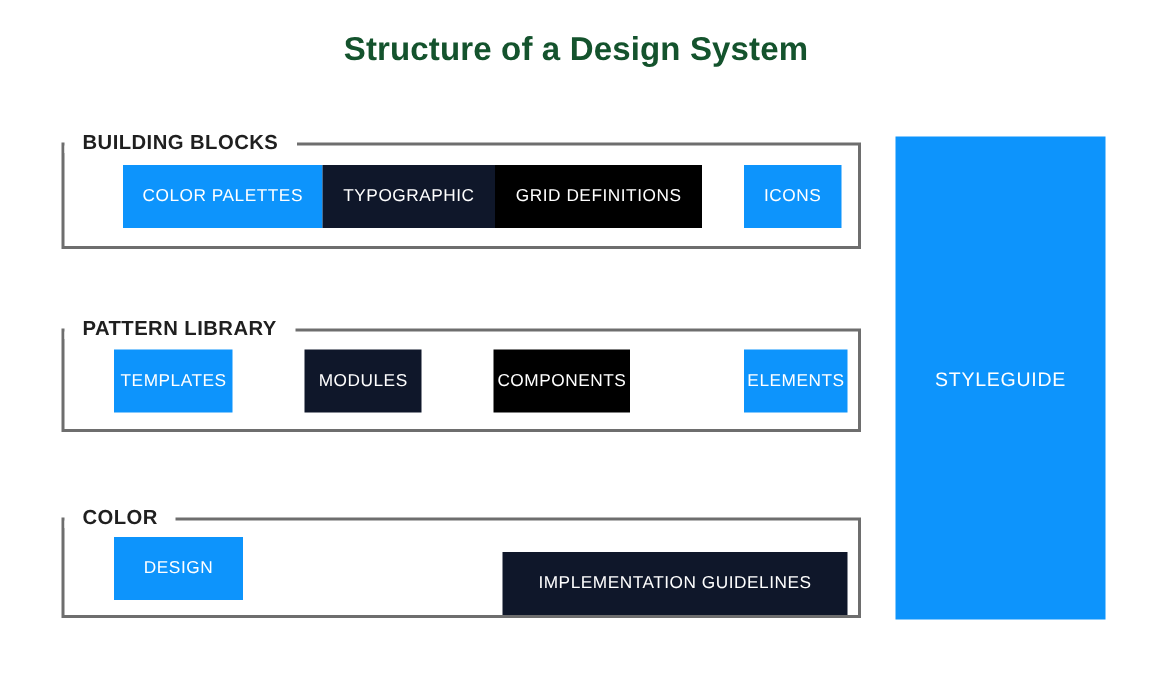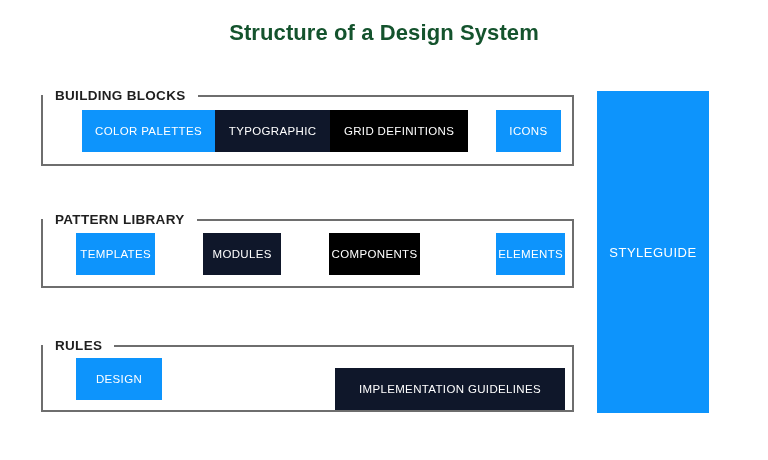--- a/index.html
+++ b/index.html
@@ -110,21 +110,21 @@
   
   .g3 .c0 { width: 86px;  }
   .g3 .c1 { width: 230px; margin-top: 20px; }
   .g3 .c2 { width: 177px; }
 
   
   .styleguide {
     position: absolute;
     left: 597px;
     top: 91px;
-    width: 112px;
+    width: 140px;
     height: 322px;
     background: #0d94fc;
     color: #ffffff;
     display: flex;
     align-items: center;
     justify-content: center;
     font-size: 13px;
     letter-spacing: 0.5px;
     box-sizing: border-box;
   }
@@ -155,21 +155,21 @@
     <div class="chips">
       <div class="chip blue c0">TEMPLATES</div>
       <div class="chip salmon c1">MODULES</div>
       <div class="chip yellow c2">COMPONENTS</div>
       <div class="chip blue c3">ELEMENTS</div>
     </div>
   </div>
 
   <div class="group g3">
     <div class="group-label">
-      <span>RULES</span>
+      <span>COLOR</span>
     </div>
     <div class="chips">
       <div class="chip blue c0">DESIGN</div>
       <div class="chip salmon c1">IMPLEMENTATION GUIDELINES</div>
     </div>
   </div>
 
   <div class="styleguide">
     <span>STYLEGUIDE</span>
   </div>

